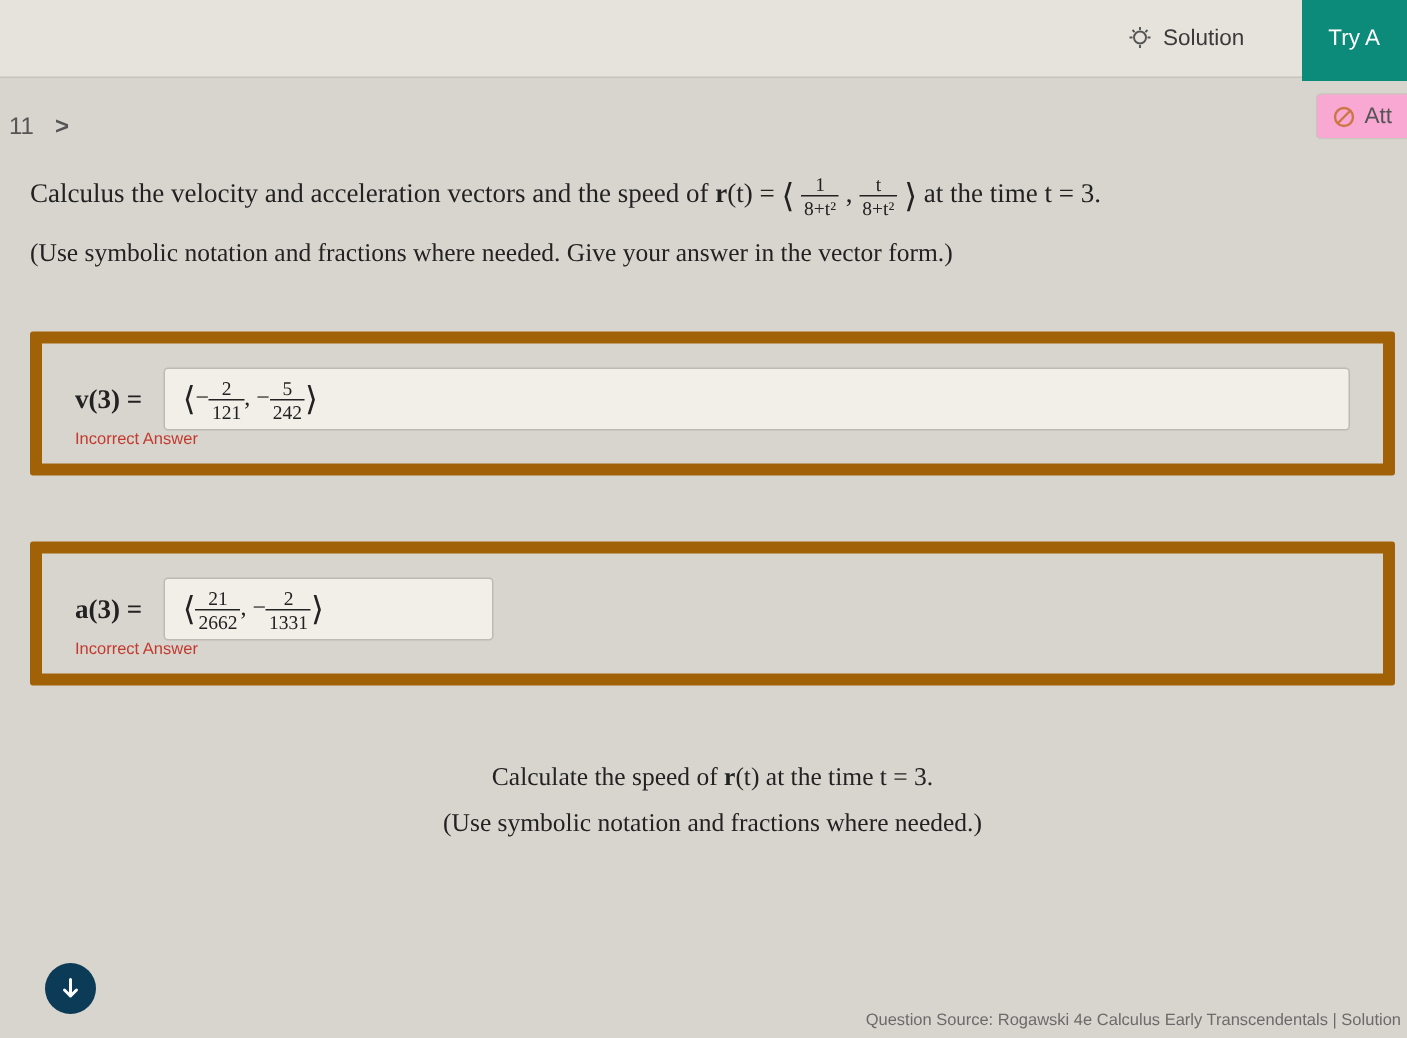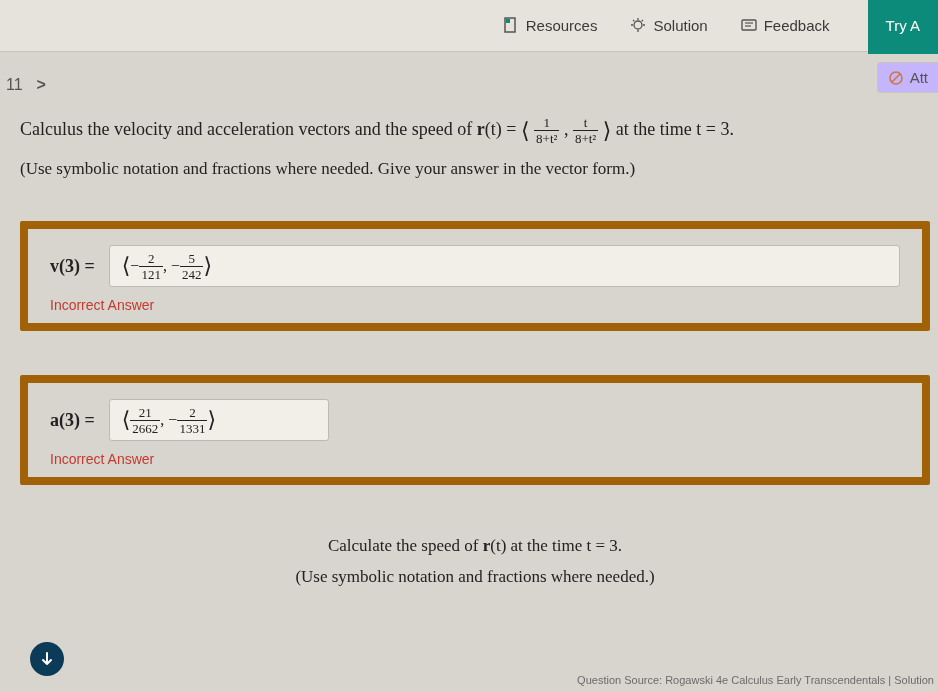--- a/index.html
+++ b/index.html
@@ -41,21 +41,21 @@
     padding: 0 18px;
     font-size: 15px;
     margin-left: 10px;
     cursor: pointer;
     font-family: Arial, sans-serif;
   }
   .attempts-badge {
     position: absolute;
     top: 62px;
     right: 0;
-    background: #c4b5fd;
+    background: #f9a8d4;
     border: 1px solid #c9c6bd;
     border-right: none;
     border-radius: 4px 0 0 4px;
     padding: 6px 10px;
     display: flex;
     align-items: center;
     gap: 6px;
     font-family: Arial, sans-serif;
     font-size: 15px;
     color: #555;
@@ -110,24 +110,23 @@
     border: 1px solid #bdbab2;
     background: #f1efe8;
     border-radius: 3px;
     height: 42px;
     display: flex;
     align-items: center;
     padding: 0 12px;
     font-size: 16px;
   }
   .feedback-text {
-    margin-top: 10px;
     color: #c33a2f;
     font-family: Arial, sans-serif;
-    font-size: 14px;
+    font-size: 11px;
   }
   .subprompt { margin-top: 46px; font-size: 17px; line-height: 1.8; text-align: center; }
   .scroll-fab {
     position: absolute;
     bottom: 16px;
     left: 30px;
     width: 34px;
     height: 34px;
     border-radius: 50%;
     background: #0b3b57;
@@ -146,53 +145,34 @@
     font-size: 11px;
     color: #6b6b6b;
   }
   .icon-box { display: inline-flex; }
   svg { display: block; }
 </style>
 </head>
 <body>
 
 <div class="topbar">
-  <div class="nav-item">
-    <span class="icon-box">
-      <svg width="16" height="18" viewBox="0 0 16 18">
-          <rect x="1" y="1" width="10" height="14" fill="none" stroke="#555" stroke-width="1.5"></rect>
-          <rect x="2" y="2" width="4" height="4" fill="#0c8a7a"></rect>
-        </svg>
-    </span>
-    <span>Resources</span>
-  </div>
   <div class="nav-item">
     <span class="icon-box">
       <svg width="18" height="18" viewBox="0 0 18 18">
           <circle cx="9" cy="8" r="4" fill="none" stroke="#555" stroke-width="1.3"></circle>
           <line x1="9" y1="1" x2="9" y2="3" stroke="#555" stroke-width="1.3"></line>
           <line x1="9" y1="13" x2="9" y2="15" stroke="#555" stroke-width="1.3"></line>
           <line x1="2" y1="8" x2="4" y2="8" stroke="#555" stroke-width="1.3"></line>
           <line x1="14" y1="8" x2="16" y2="8" stroke="#555" stroke-width="1.3"></line>
           <line x1="4" y1="3" x2="5.4" y2="4.4" stroke="#555" stroke-width="1.3"></line>
           <line x1="14" y1="3" x2="12.6" y2="4.4" stroke="#555" stroke-width="1.3"></line>
         </svg>
     </span>
     <span>Solution</span>
   </div>
-  <div class="nav-item">
-    <span class="icon-box">
-      <svg width="18" height="18" viewBox="0 0 18 18">
-          <rect x="2" y="3" width="14" height="10" rx="1" fill="none" stroke="#555" stroke-width="1.4"></rect>
-          <line x1="5" y1="6" x2="13" y2="6" stroke="#555" stroke-width="1.2"></line>
-          <line x1="5" y1="9" x2="11" y2="9" stroke="#555" stroke-width="1.2"></line>
-        </svg>
-    </span>
-    <span>Feedback</span>
-  </div>
   <div class="try-btn">
     <span>Try A</span>
   </div>
 </div>
 
 <div class="attempts-badge">
   <span class="icon-box">
     <svg width="16" height="16" viewBox="0 0 16 16">
         <circle cx="8" cy="8" r="6" fill="none" stroke="#c74" stroke-width="1.6"></circle>
         <line x1="4" y1="12" x2="12" y2="4" stroke="#c74" stroke-width="1.6"></line>

